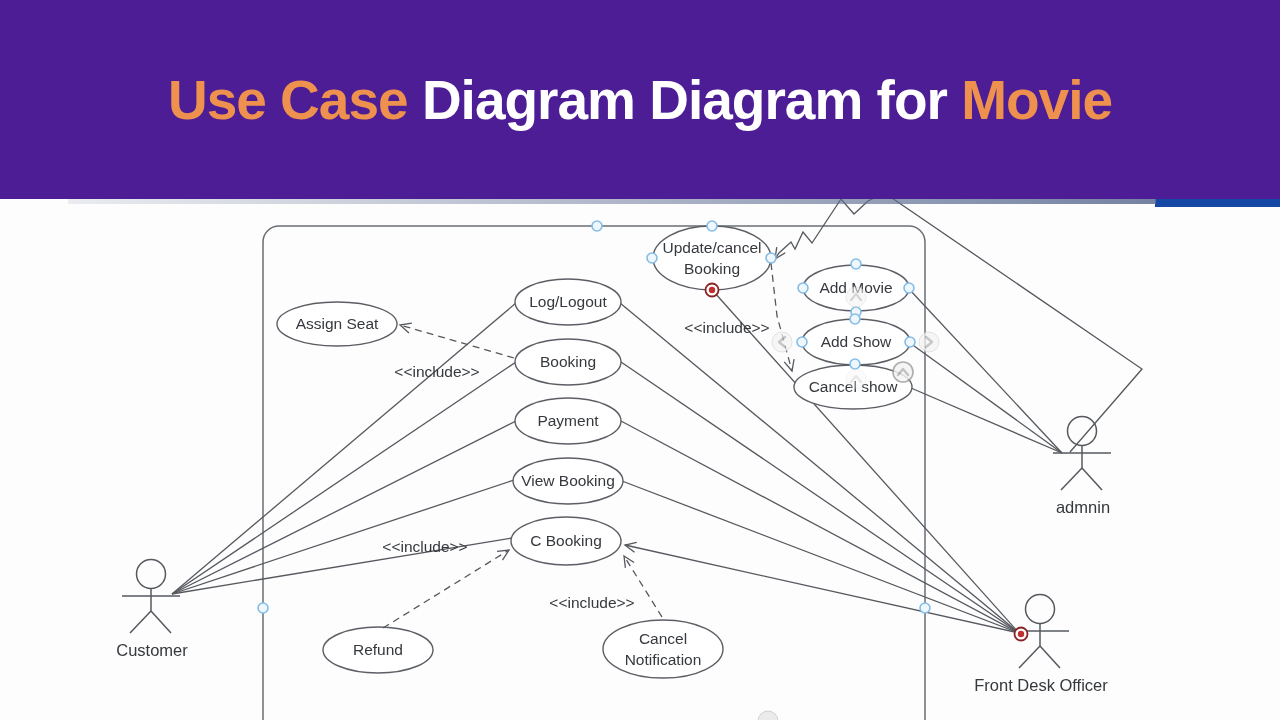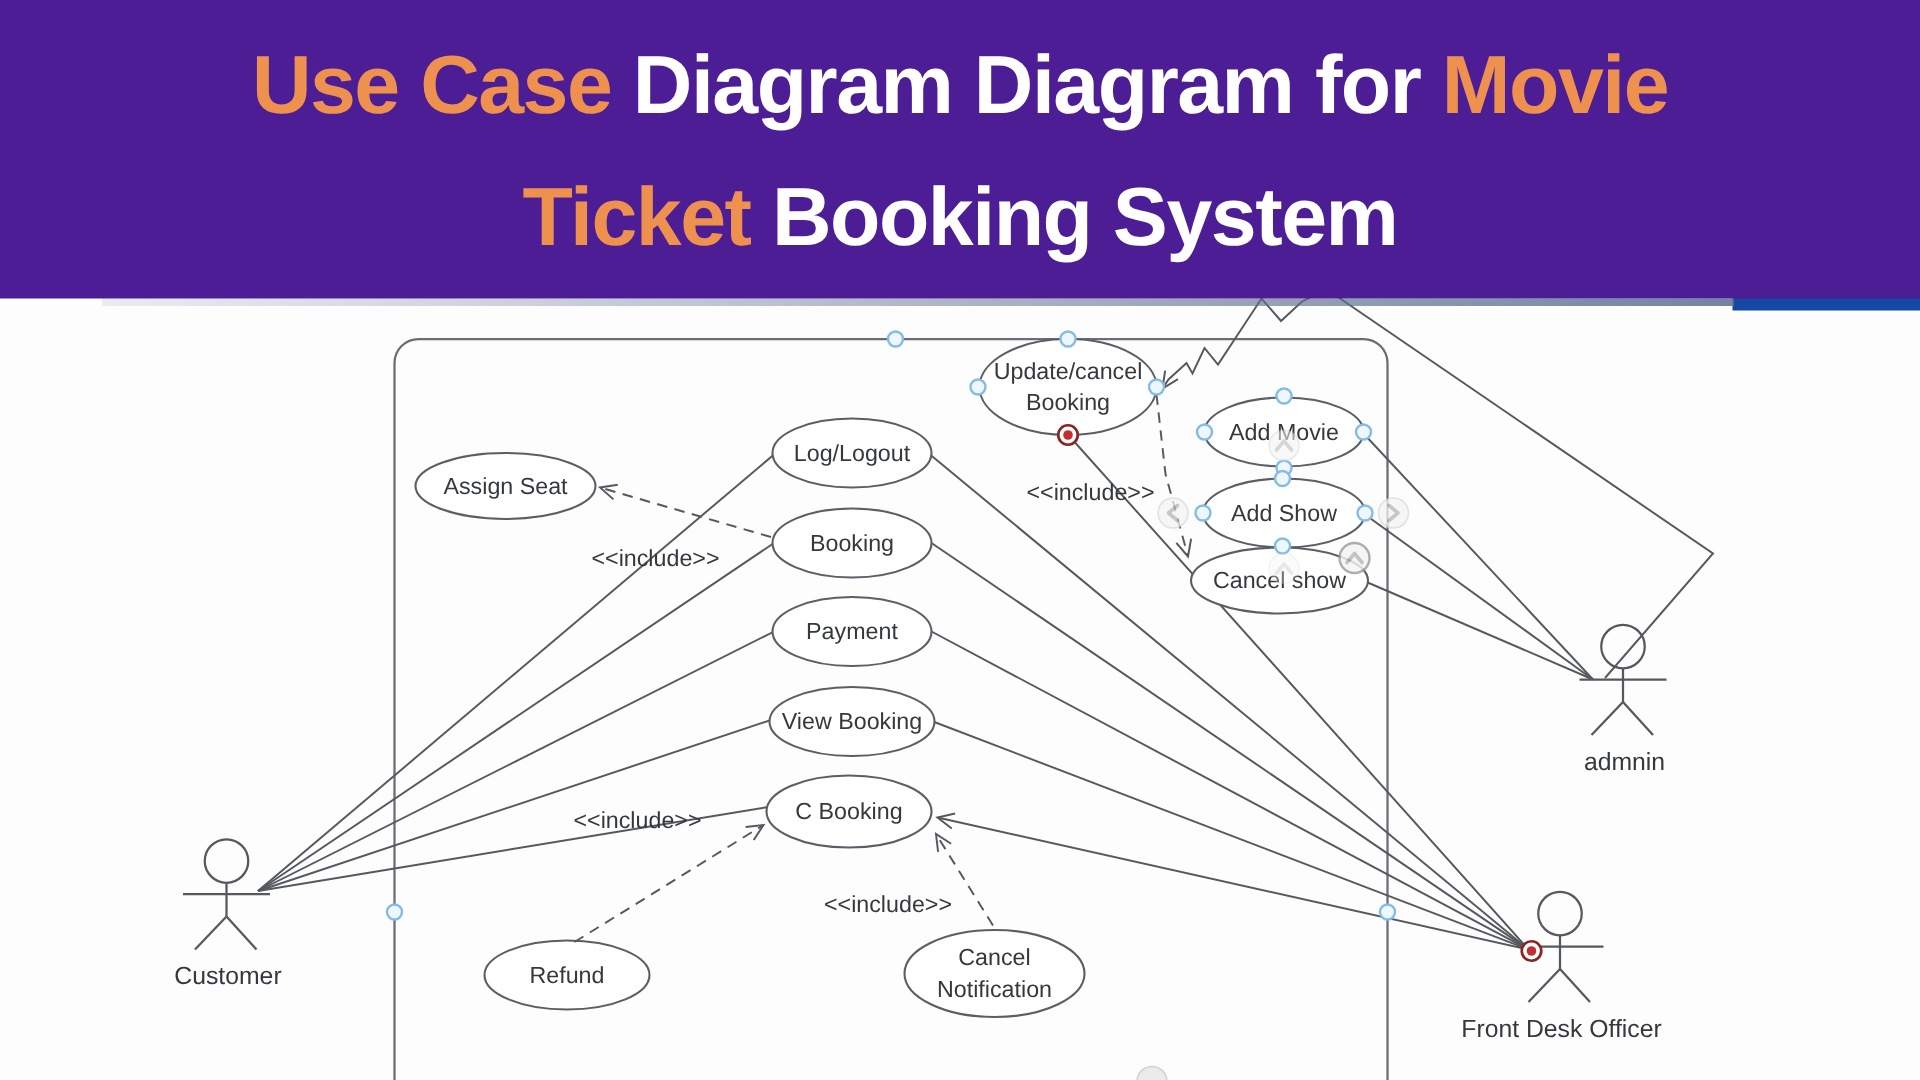--- a/index.html
+++ b/index.html
@@ -188,16 +188,15 @@
         <polyline points="851,382 856,376 861,382" fill="none" stroke="#b5b5b5" stroke-width="2.4" stroke-linecap="round" stroke-linejoin="round"></polyline>
       </g>
       <circle cx="768" cy="721" r="10" fill="#ebebeb" stroke="#d2d2d2" stroke-width="1"></circle>
     </svg>
 
   <div class="banner-tab"></div>
   <div class="banner-strip"></div>
 
   <header class="banner">
     <div class="title-line"><span class="accent">Use Case </span><span class="plain">Diagram Diagram for </span><span class="accent">Movie</span></div>
-    <div class="title-line"><span class="accent">Ticket </span><span class="plain">Booking System</span></div>
   </header>
 
 </div>
 
 </body></html>

